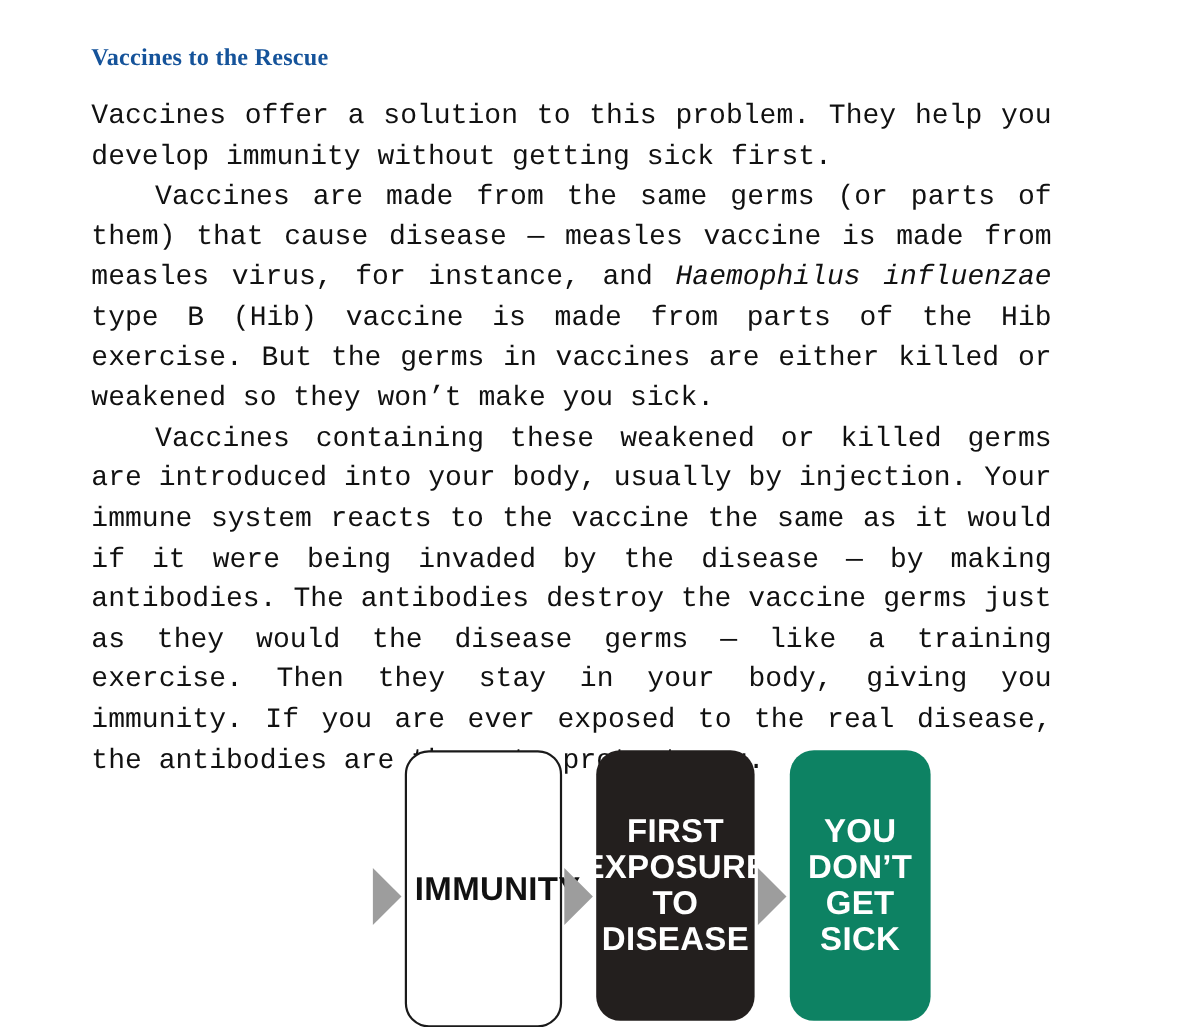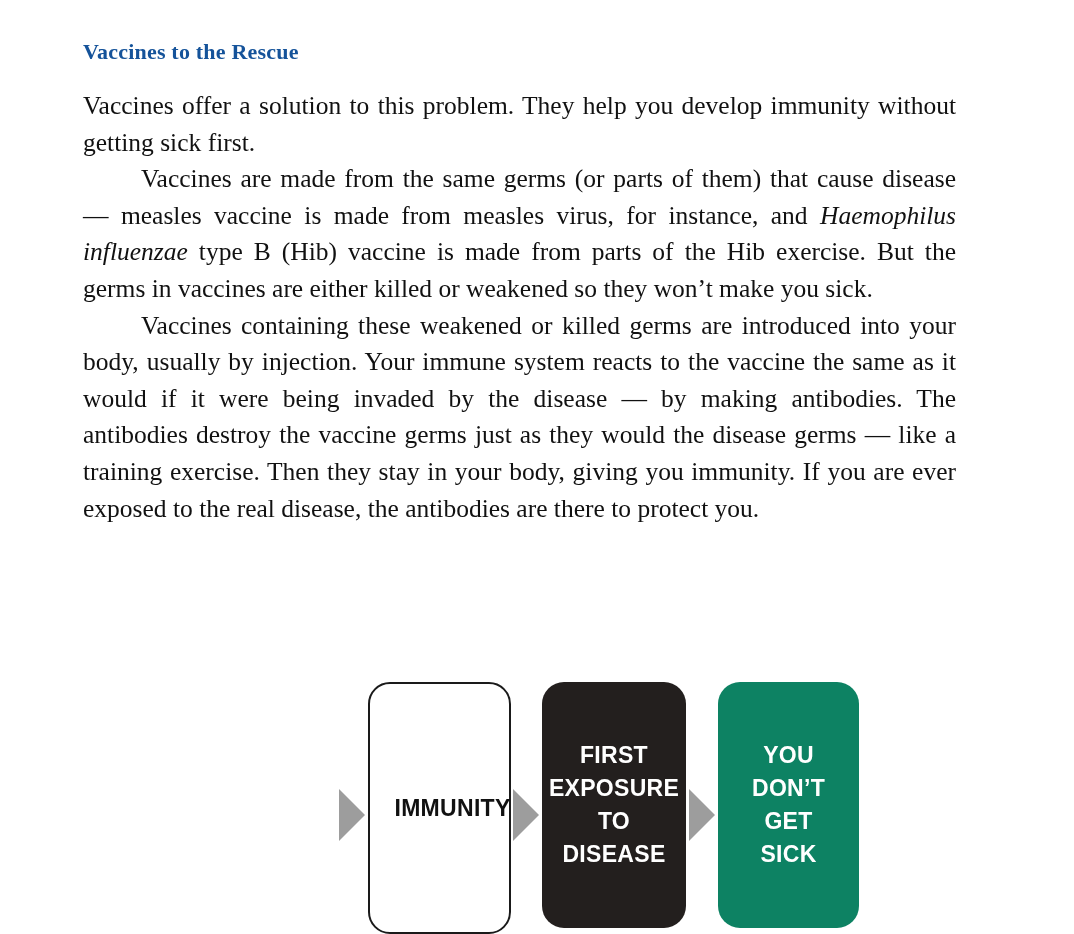--- a/index.html
+++ b/index.html
@@ -42,20 +42,21 @@
     width: 873px;
   }
   .para {
     margin: 0;
     text-align: justify;
     text-justify: inter-word;
     font-size: 25.5px;
     line-height: 36.6px;
     color: #111111;
     hyphens: manual;
+    font-family: Liberation Mono, monospace;
   }
   .para.indent {
     text-indent: 58px;
   }
   .para .ital {
     font-style: italic;
   }
 
   
   .flowchart {
@@ -71,21 +72,21 @@
     top: 682px;
     height: 252px;
     box-sizing: border-box;
     border-radius: 22px;
     display: flex;
     align-items: center;
     justify-content: center;
     text-align: center;
     font-family: "Liberation Sans", "DejaVu Sans", sans-serif;
     font-weight: bold;
-    font-size: 23px;
+    font-size: 30px;
     line-height: 33px;
     letter-spacing: 0.3px;
     pointer-events: auto;
   }
   .flow-box.outline {
     background: #ffffff;
     border: 2.2px solid #1a1a1a;
     color: #111111;
   }
   .flow-box.filled-dark {
@@ -103,21 +104,21 @@
   .flow-box .box-label {
     display: block;
     padding: 0 6px;
     white-space: pre-line;
   }
 
   
   #box-1 { left: 192px;  width: 145px; }
   #box-2 { left: 368px;  width: 143px; padding-left: 26px; }
   #box-3 { left: 542px;  width: 144px; }
-  #box-4 { left: 718px;  width: 141px; }
+  #box-4 { left: 718px;  width: 128px; }
 
   
   .flow-arrow {
     position: absolute;
     top: 789px;
     width: 0;
     height: 0;
     border-top: 26px solid transparent;
     border-bottom: 26px solid transparent;
     border-left: 26px solid #9d9d9d;

